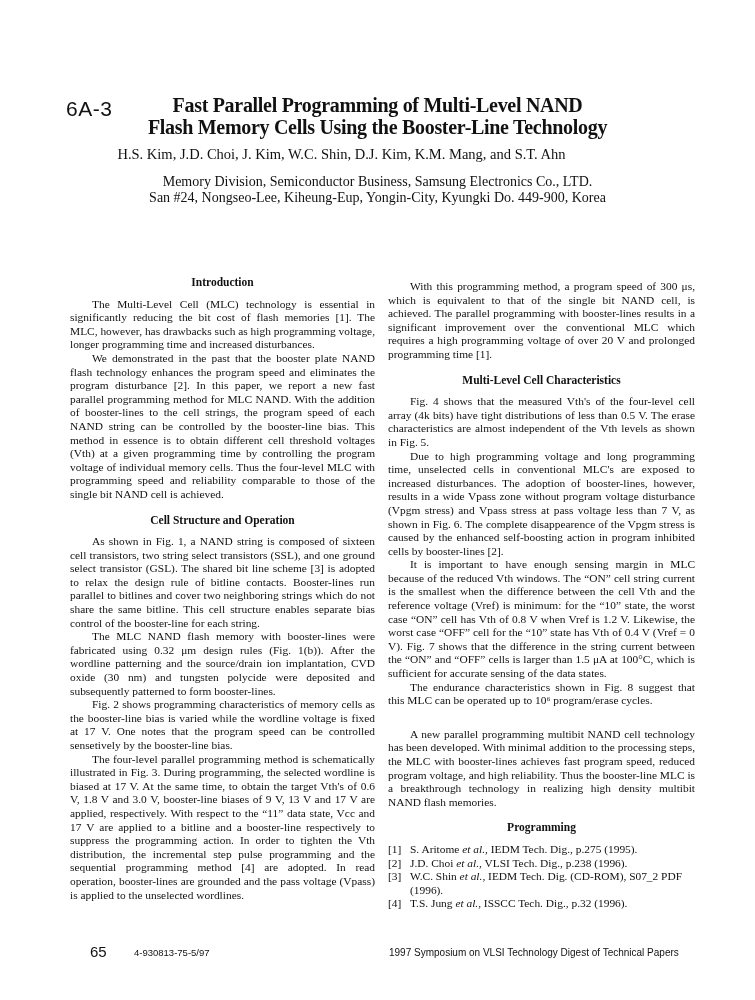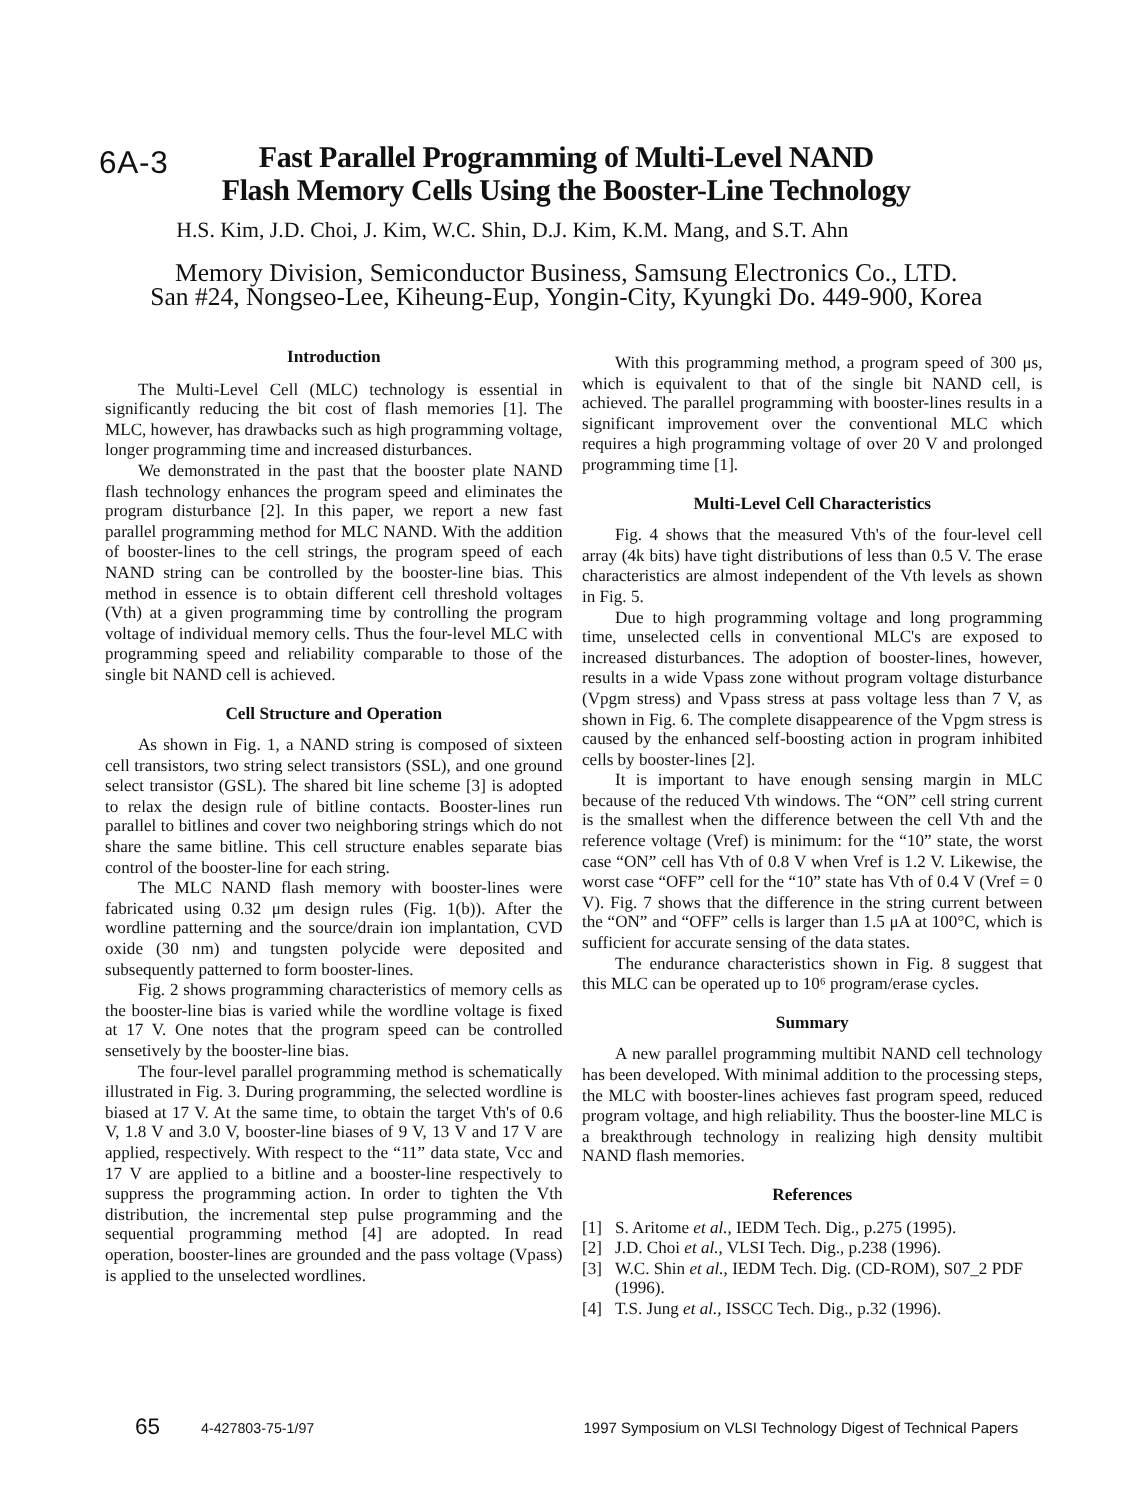--- a/index.html
+++ b/index.html
@@ -1,22 +1,22 @@
 <!DOCTYPE html>
 <html><head>
 <meta charset="utf-8">
 <style>
   html, body { margin: 0; padding: 0; background: #ffffff; }
   body { width: 755px; height: 1000px; position: relative; overflow: hidden; color: #111; font-family: "Liberation Serif", serif; }
   .session { position: absolute; left: 66px; top: 56px; font-family: "Liberation Sans", sans-serif; font-size: 21px; letter-spacing: 0.5px; margin-top: 41px; }
   .title { position: absolute; left: 0; width: 755px; top: 94px; text-align: center; font-weight: bold; font-size: 20px; line-height: 22px; letter-spacing: -0.3px; }
   .title div { display: block; }
   .authors { position: absolute; left: 0; width: 683px; top: 146px; text-align: center; font-size: 14.5px; }
-  .affil { position: absolute; left: 0; width: 755px; top: 174px; text-align: center; font-size: 17px; line-height: 16px; }
-  .col { position: absolute; font-size: 11.4px; line-height: 13.6px; text-align: justify; }
+  .affil { position: absolute; left: 0; width: 755px; top: 174px; text-align: center; font-size: 14px; line-height: 16px; }
+  .col { position: absolute; font-size: 11.4px; line-height: 13.6px; text-align: justify; margin-top: 44px; }
   .col.left { left: 70px; top: 232px; width: 305px; }
   .col.right { left: 388px; top: 236px; width: 307px; }
   .col h3 { font-size: 11.5px; font-weight: bold; text-align: center; margin: 0; padding: 0; }
   .col p { margin: 0; text-indent: 22px; }
   .gap-h { height: 12px; }
   .gap-s { height: 8px; }
   .refs { margin: 0; padding: 0; list-style: none; text-align: left; }
   .refs li { display: flex; }
   .refs .num { width: 22px; flex: 0 0 22px; }
   .refs em { font-style: italic; }
@@ -59,25 +59,24 @@
 <div class="col right">
   <p>With this programming method, a program speed of 300 μs, which is equivalent to that of the single bit NAND cell, is achieved. The parallel programming with booster-lines results in a significant improvement over the conventional MLC which requires a high programming voltage of over 20 V and prolonged programming time [1].</p>
   <div class="gap-h"></div>
   <h3>Multi-Level Cell Characteristics</h3>
   <div class="gap-s"></div>
   <p>Fig. 4 shows that the measured Vth's of the four-level cell array (4k bits) have tight distributions of less than 0.5 V. The erase characteristics are almost independent of the Vth levels as shown in Fig. 5.</p>
   <p>Due to high programming voltage and long programming time, unselected cells in conventional MLC's are exposed to increased disturbances. The adoption of booster-lines, however, results in a wide Vpass zone without program voltage disturbance (Vpgm stress) and Vpass stress at pass voltage less than 7 V, as shown in Fig. 6. The complete disappearence of the Vpgm stress is caused by the enhanced self-boosting action in program inhibited cells by booster-lines [2].</p>
   <p>It is important to have enough sensing margin in MLC because of the reduced Vth windows. The “ON” cell string current is the smallest when the difference between the cell Vth and the reference voltage (Vref) is minimum: for the “10” state, the worst case “ON” cell has Vth of 0.8 V when Vref is 1.2 V. Likewise, the worst case “OFF” cell for the “10” state has Vth of 0.4 V (Vref = 0 V). Fig. 7 shows that the difference in the string current between the “ON” and “OFF” cells is larger than 1.5 μA at 100°C, which is sufficient for accurate sensing of the data states.</p>
   <p>The endurance characteristics shown in Fig. 8 suggest that this MLC can be operated up to 10⁶ program/erase cycles.</p>
   <div class="gap-h"></div>
-  <h3>Summary</h3>
   <div class="gap-s"></div>
   <p>A new parallel programming multibit NAND cell technology has been developed. With minimal addition to the processing steps, the MLC with booster-lines achieves fast program speed, reduced program voltage, and high reliability. Thus the booster-line MLC is a breakthrough technology in realizing high density multibit NAND flash memories.</p>
   <div class="gap-h"></div>
-  <h3>References</h3>
+  <h3>Programming</h3>
   <div class="gap-s"></div>
   <ul class="refs">
     <li>
       <span class="num">[1]</span>
       <span><span>S. Aritome</span> <em>et al.</em><span>, IEDM Tech. Dig., p.275 (1995).</span></span>
     </li>
     <li>
       <span class="num">[2]</span>
       <span><span>J.D. Choi</span> <em>et al.</em><span>, VLSI Tech. Dig., p.238 (1996).</span></span>
     </li>
@@ -87,15 +86,15 @@
     </li>
     <li>
       <span class="num">[4]</span>
       <span><span>T.S. Jung</span> <em>et al.</em><span>, ISSCC Tech. Dig., p.32 (1996).</span></span>
     </li>
   </ul>
 </div>
 
 <div class="footer">
   <span class="pg">65</span>
-  <span class="isbn">4-427803-75-1/97</span>
+  <span class="isbn">4-930813-75-5/97</span>
   <span class="conf">1997 Symposium on VLSI Technology Digest of Technical Papers</span>
 </div>
 
 </body></html>

